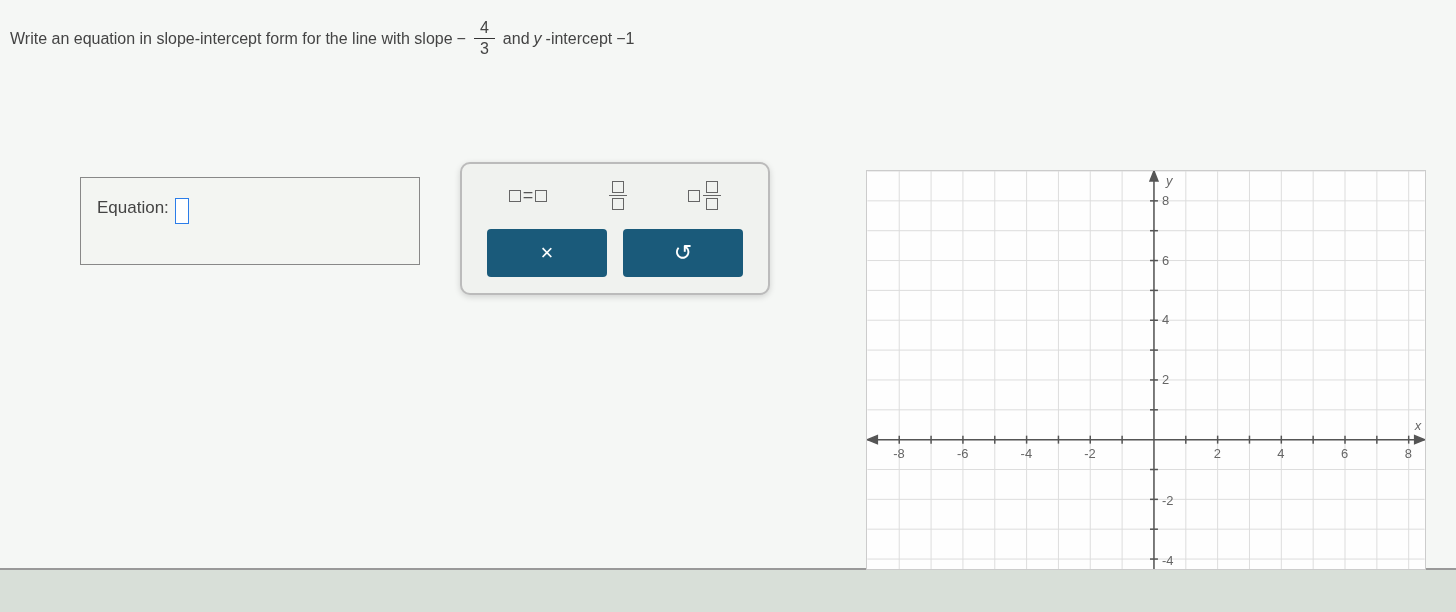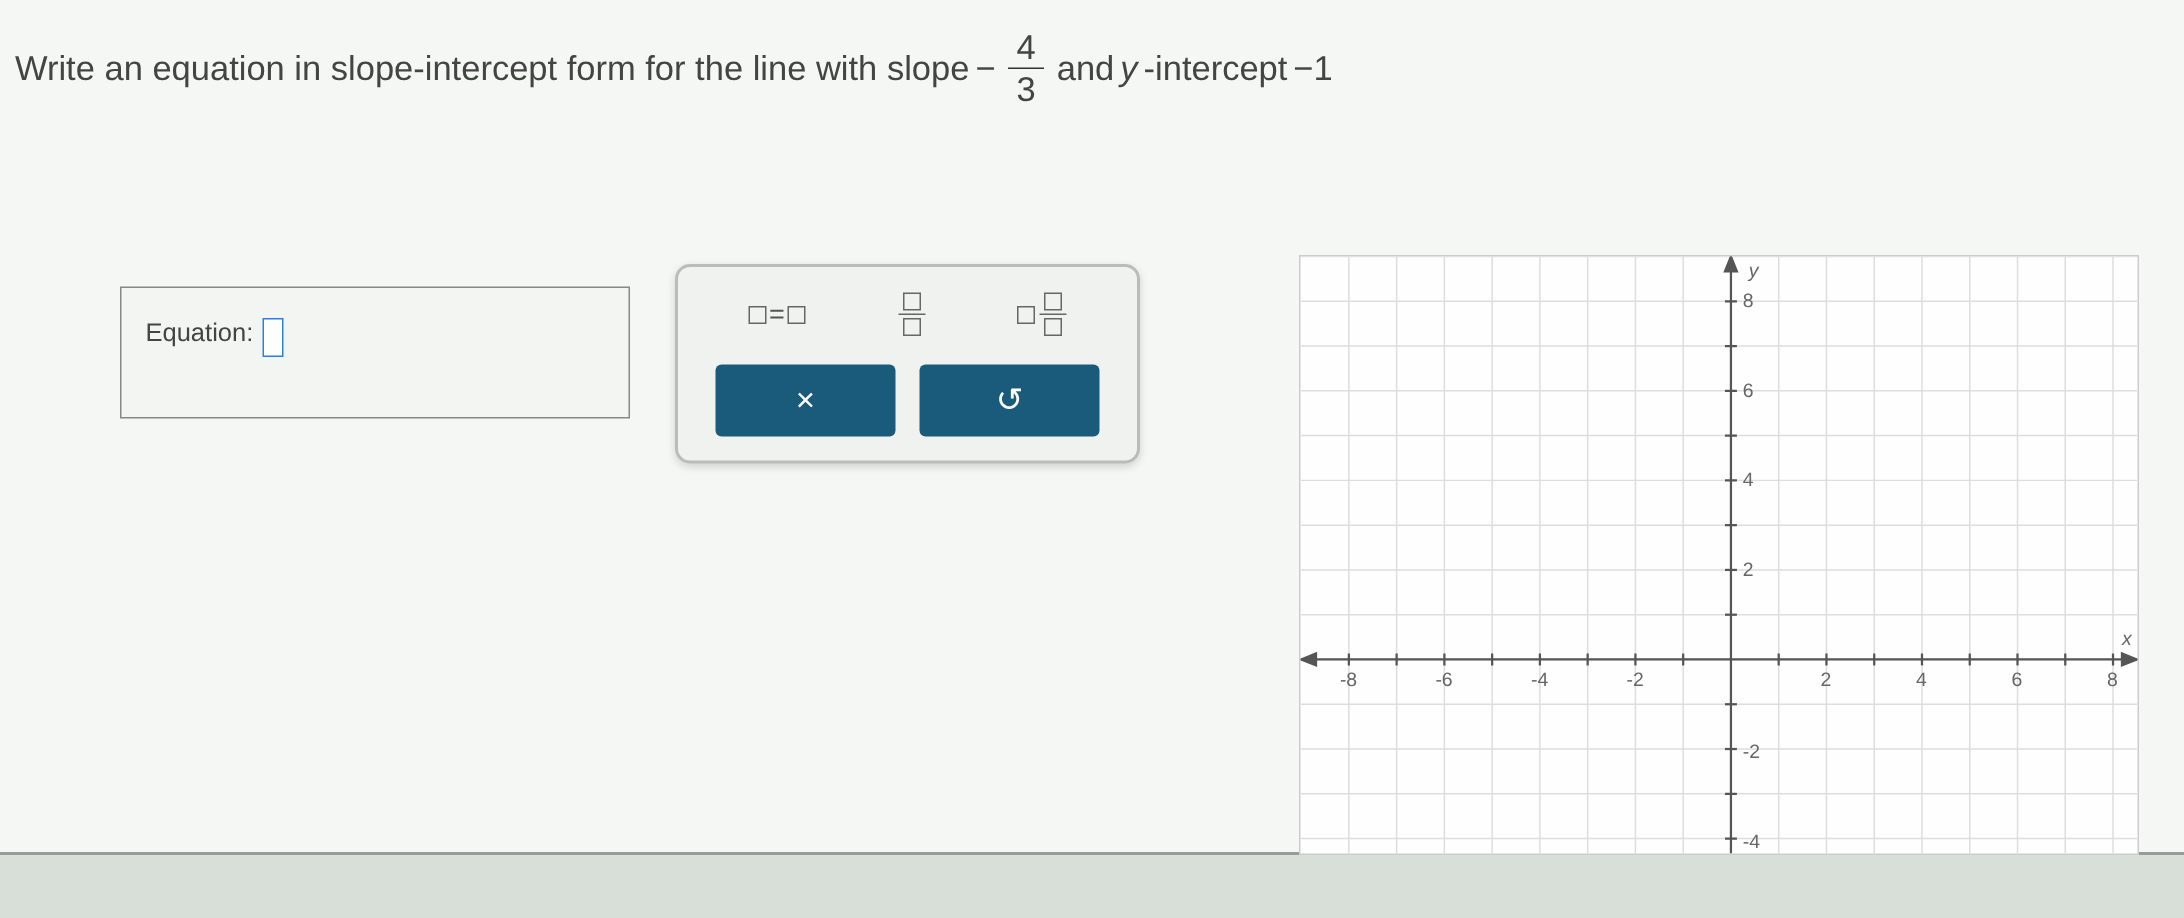--- a/index.html
+++ b/index.html
@@ -15,21 +15,21 @@
       position: relative;
       color: #333;
     }
     .question-area {
       background: #f5f7f5;
       padding: 20px 10px;
       min-height: 570px;
       border-bottom: 2px solid #999;
     }
     .question-text {
-      font-size: 23px;
+      font-size: 16px;
       color: #444;
       display: flex;
       align-items: center;
       flex-wrap: wrap;
       gap: 4px;
     }
     .fraction {
       display: inline-flex;
       flex-direction: column;
       align-items: center;
@@ -41,21 +41,21 @@
       border-bottom: 1.5px solid #333;
       padding: 0 6px 2px 6px;
     }
     .fraction .den {
       padding: 2px 6px 0 6px;
     }
     .content-row {
       display: flex;
       align-items: flex-start;
       margin-top: 120px;
-      gap: 30px;
+      gap: 40px;
     }
     .equation-box {
       border: 1.5px solid #888;
       padding: 20px 16px 40px 16px;
       width: 340px;
       margin-left: 70px;
       margin-top: 0px;
       display: flex;
       align-items: flex-start;
       gap: 6px;

